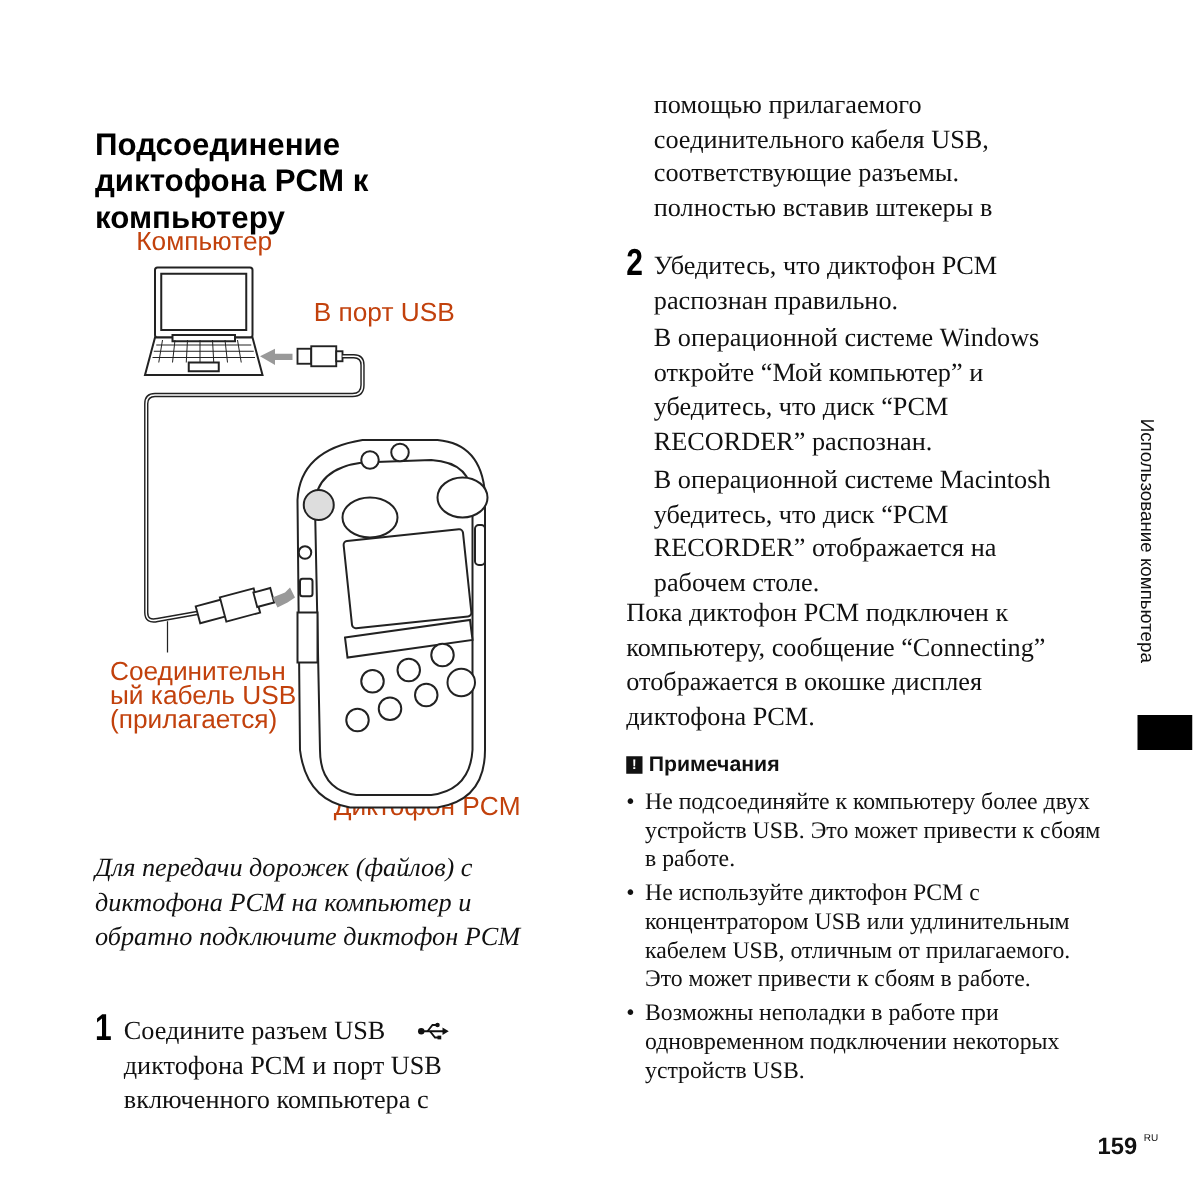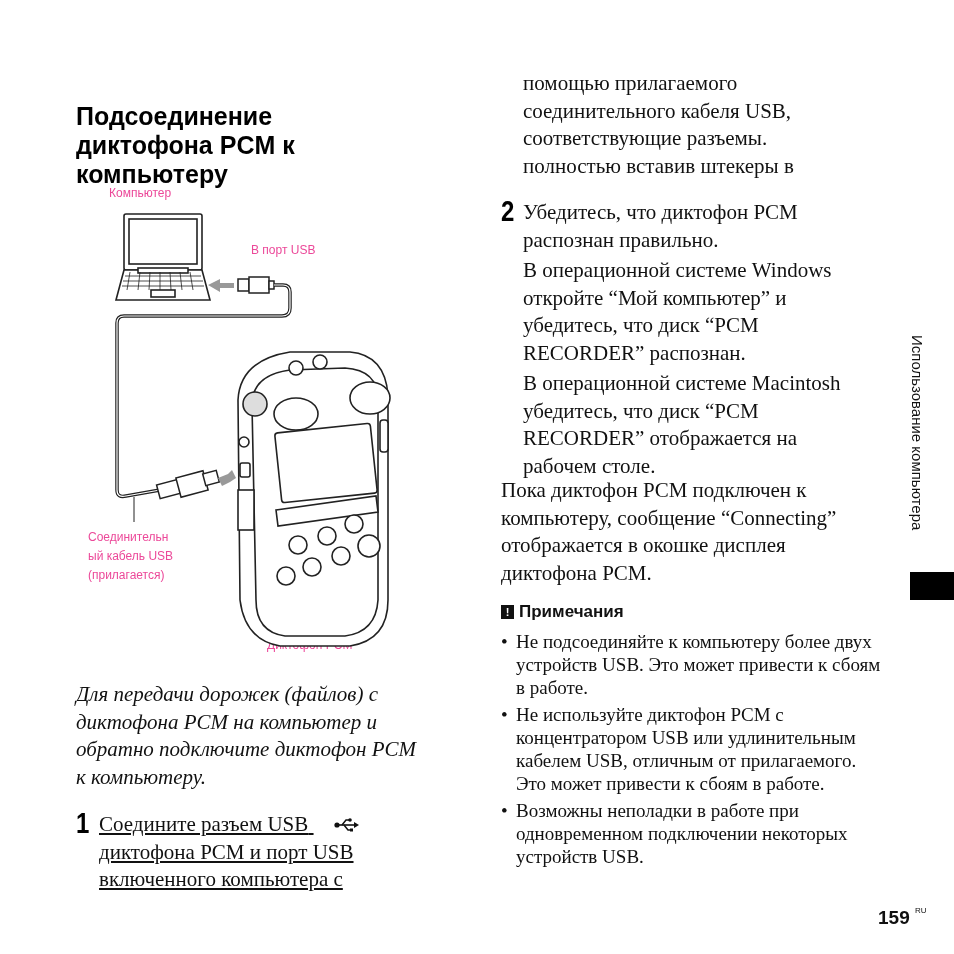--- a/index.html
+++ b/index.html
@@ -1,20 +1,20 @@
 <!DOCTYPE html>
 <html><head>
 <meta charset="utf-8">
 <style>
   html, body { margin: 0; padding: 0; background: #ffffff; }
   body { width: 954px; height: 954px; position: relative; overflow: hidden; color: #111; }
 
   .title { position: absolute; left: 76px; top: 70px; width: 360px; font-family: "Liberation Sans", sans-serif; font-weight: bold; font-size: 25px; line-height: 29px; color: #000; margin-top: 32px; }
 
-  .label { position: absolute; font-family: "Liberation Sans", sans-serif; font-size: 12px; line-height: 19px; color: #ec4899; }
+  .label { position: absolute; font-family: "Liberation Sans", sans-serif; font-size: 21px; line-height: 19px; color: #c2410c; }
 
   .para { position: absolute; font-family: "Liberation Serif", serif; font-size: 21px; line-height: 27.5px; color: #111; }
 
   .step-num { position: absolute; font-family: "Liberation Sans", sans-serif; font-weight: bold; font-size: 30px; line-height: 30px; color: #000; transform: scaleX(0.8); transform-origin: left top; }
 
   .notes-head { position: absolute; left: 501px; top: 602px; font-family: "Liberation Sans", sans-serif; font-weight: bold; font-size: 17px; line-height: 20px; display: flex; align-items: center; gap: 5px; }
   .notes-icon { width: 13px; height: 14px; background: #111; color: #fff; font-size: 11px; line-height: 14px; text-align: center; font-weight: bold; }
 
   .notes { position: absolute; left: 501px; top: 630px; width: 380px; margin: 0; padding: 0; list-style: none; font-family: "Liberation Serif", serif; font-size: 19px; line-height: 23px; }
   .notes li { position: relative; padding-left: 15px; margin-bottom: 4px; }
@@ -103,25 +103,24 @@
     <circle cx="244" cy="442" r="5"></circle>
     <rect x="238" y="490" width="16" height="40"></rect>
     <rect x="380" y="420" width="8" height="32" rx="3"></rect>
   </g>
 </svg>
 
 <div class="para" style="left:76px; top:681px; width:400px;font-style:italic;">
   <div>Для передачи дорожек (файлов) с</div>
   <div>диктофона PCM на компьютер и</div>
   <div>обратно подключите диктофон PCM</div>
-  <div>к компьютеру.</div>
 </div>
 
 <div class="step-num" style="left:76px; top:808px;">1</div>
-<div class="para" style="left:99px; top:811px; width:380px;text-decoration:underline;">
+<div class="para" style="left:99px; top:811px; width:380px;">
   <div>
     <span>Соедините разъем USB</span>
     <svg width="26" height="16" viewBox="0 0 26 16" style="margin-left:20px; vertical-align:-2px;">
       <circle cx="3" cy="8" r="2.6" fill="#111"></circle>
       <line x1="3" y1="8" x2="22" y2="8" stroke="#111" stroke-width="1.6"></line>
       <polygon points="25,8 20,5 20,11" fill="#111"></polygon>
       <path d="M8 8 L12 3 L15 3" fill="none" stroke="#111" stroke-width="1.5"></path>
       <circle cx="16" cy="3" r="1.8" fill="#111"></circle>
       <path d="M10 8 L14 13 L17 13" fill="none" stroke="#111" stroke-width="1.5"></path>
       <rect x="16" y="11.5" width="3" height="3" fill="#111"></rect>

